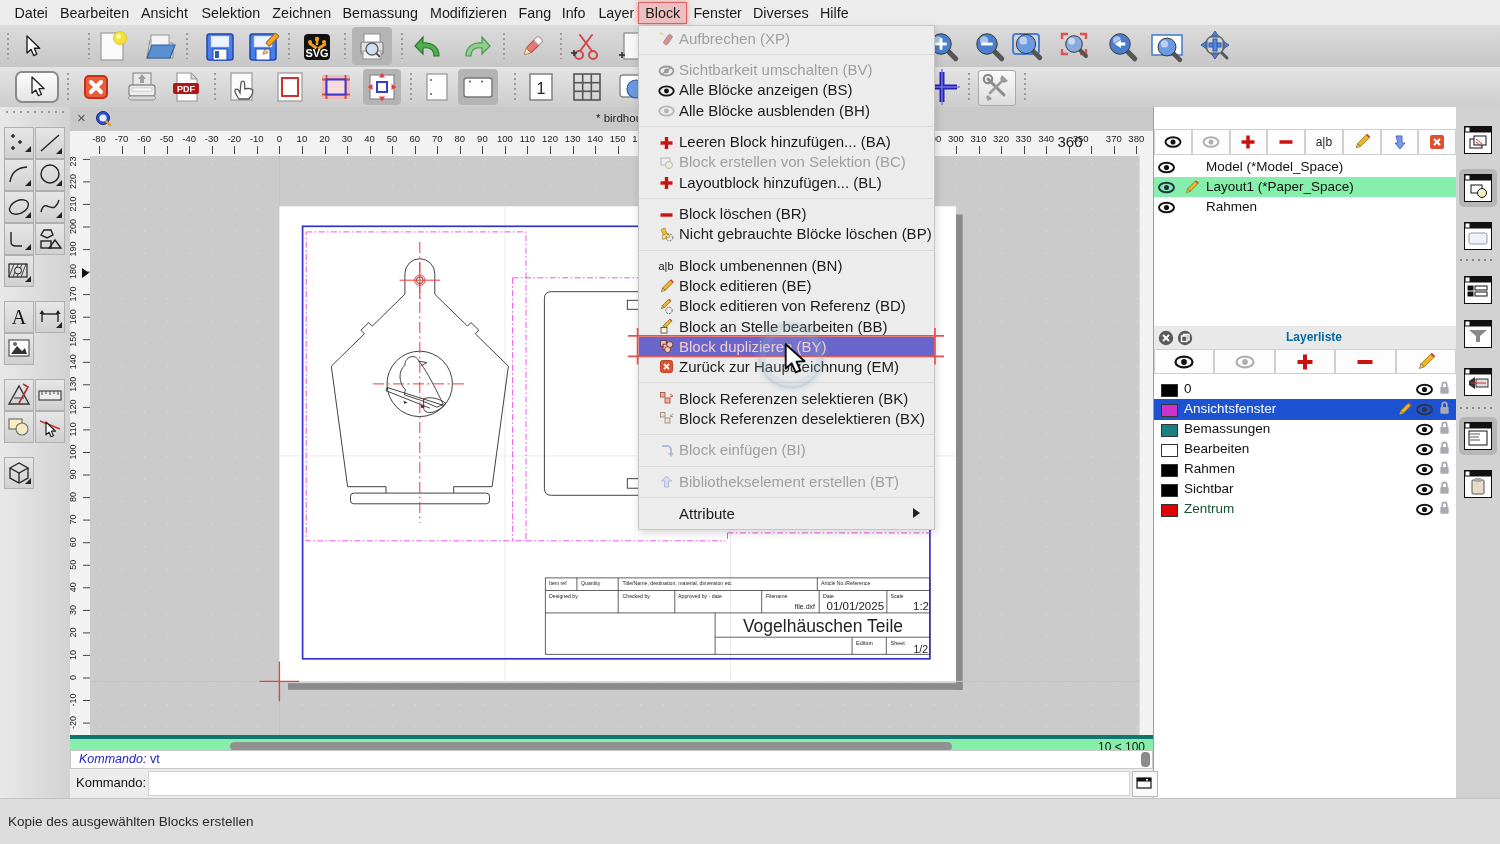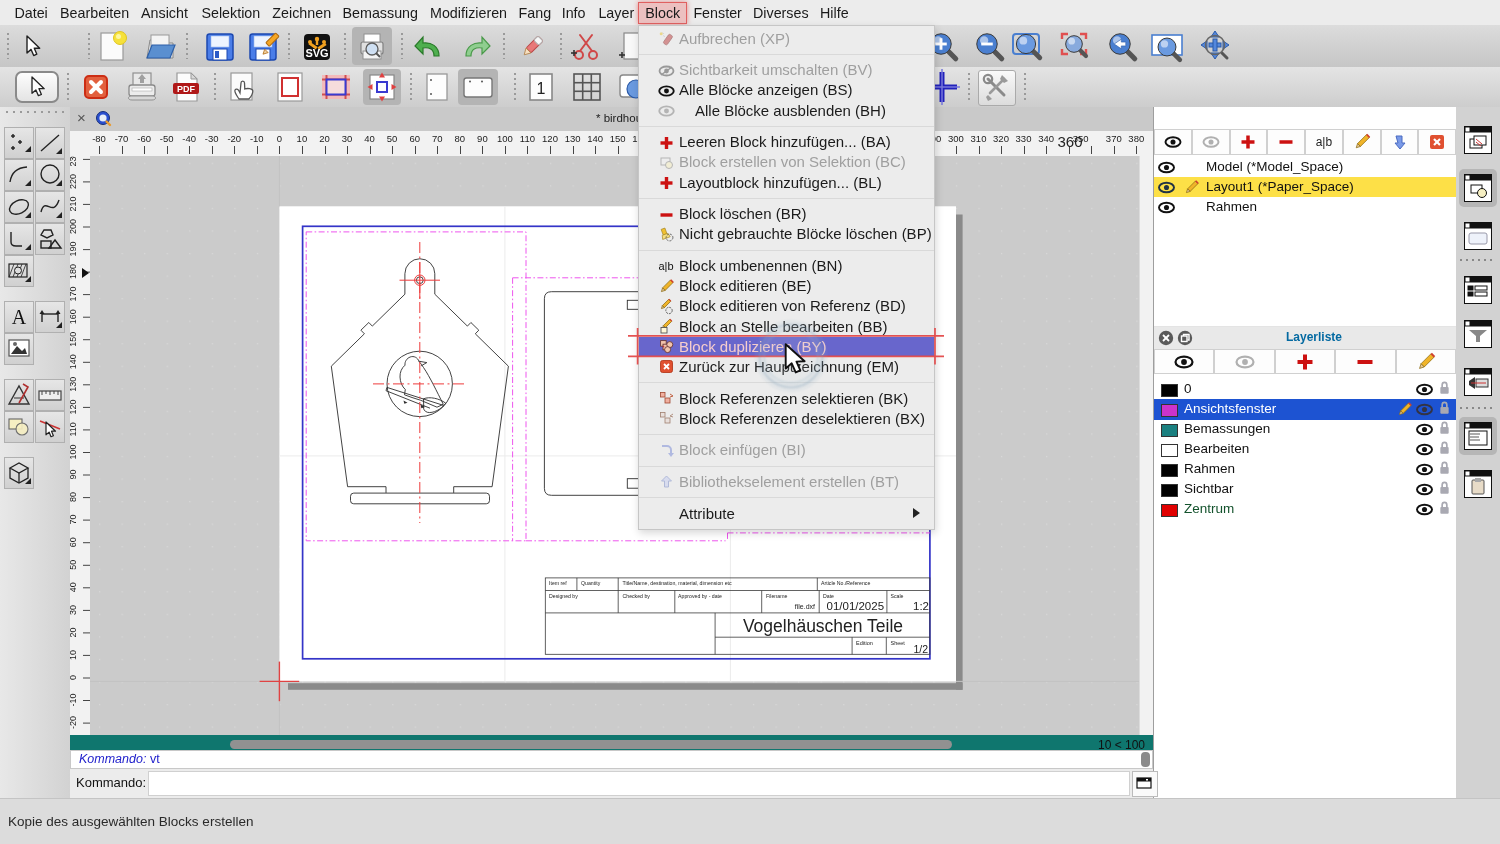--- a/index.html
+++ b/index.html
@@ -684,21 +684,21 @@
           </g>
         </svg>
       </div>
       <div style="position:absolute;left:0;top:50px;width:302px;height:20px;font-size:13.5px;color:#111">
         <div style="position:absolute;left:4px;top:2px"><svg width="17" height="17" viewBox="0 0 17 17" style="">
             <ellipse cx="8.5" cy="8.5" rx="7.5" ry="4.8" fill="none" stroke="#111" stroke-width="1.9500000000000002"></ellipse>
             <circle cx="8.5" cy="8.5" r="2.5500000000000003" fill="#111"></circle>
           </svg></div>
         <div style="position:absolute;left:52px;top:2px">Model (*Model_Space)</div>
       </div>
-      <div style="position:absolute;left:0;top:70px;width:302px;height:20px;background:#fde047;font-size:13.5px;color:#111">
+      <div style="position:absolute;left:0;top:70px;width:302px;height:20px;background:#86efac;font-size:13.5px;color:#111">
         <div style="position:absolute;left:4px;top:2px"><svg width="17" height="17" viewBox="0 0 17 17" style="">
             <ellipse cx="8.5" cy="8.5" rx="7.5" ry="4.8" fill="none" stroke="#223344" stroke-width="1.9500000000000002"></ellipse>
             <circle cx="8.5" cy="8.5" r="2.5500000000000003" fill="#223344"></circle>
           </svg></div>
         <div style="position:absolute;left:29px;top:2px"><svg width="17" height="17" viewBox="0 0 17 17" style="">
             <g transform="translate(8.5,8.5) rotate(45)">
               <rect x="-1.7999999999999998" y="-7.5" width="3.5999999999999996" height="11.25" fill="#f0b429" stroke="#8a6a10" stroke-width="0.7"></rect>
               <polygon points="-1.7999999999999998,3.75 1.7999999999999998,3.75 0,7.199999999999999" fill="#e8c89a" stroke="#8a6a10" stroke-width="0.7"></polygon>
               <rect x="-1.7999999999999998" y="-8.4" width="3.5999999999999996" height="1.5" fill="#d04030"></rect>
             </g>
@@ -932,21 +932,21 @@
           <rect x="0.5" y="0.5" width="27" height="27" fill="#fff" stroke="#111"></rect>
           <rect x="0.5" y="0.5" width="27" height="6" fill="#111"></rect>
           <rect x="1.5" y="1.5" width="4" height="4" fill="#fff"></rect>
           <g>
             <rect x="8" y="10" width="12" height="14" rx="1" fill="#e8dcc8" stroke="#555"></rect>
             <rect x="11" y="8" width="6" height="4" fill="#aaa"></rect>
           </g>
         </svg></div>
     </div>
   </div>
-<div style="position:absolute;left:70px;top:735px;width:1083px;height:15px;background:#0f766e;border-top:2px solid #0f766e">
+<div style="position:absolute;left:70px;top:735px;width:1083px;height:15px;background:#86efac;border-top:4px solid #0f766e">
     <div style="position:absolute;left:160px;top:3px;width:722px;height:9px;background:#919191;border-radius:4.5px"></div>
     <div style="position:absolute;right:8px;top:1px;font-size:12px;color:#111">10 &lt; 100</div>
   </div>
 <div style="position:absolute;left:70px;top:750px;width:1083px;height:19px;background:#fff;border:1px solid #c8c8c8;box-sizing:border-box">
     <div style="position:absolute;left:8px;top:1px;font-size:12.5px;color:#2222cc"><i>Kommando:</i> vt</div>
     <div style="position:absolute;right:2px;top:1px;width:9px;height:15px;background:#8a8a8a;border-radius:4px"></div>
   </div>
 <div style="position:absolute;left:70px;top:769px;width:1083px;height:28px;background:#ececec">
     <div style="position:absolute;left:6px;top:6px;font-size:13px;color:#111">Kommando:</div>
     <div style="position:absolute;left:78px;top:2px;width:980px;height:23px;background:#fff;border:1px solid #d0d0d0"></div>
@@ -985,21 +985,21 @@
         <circle cx="8.5" cy="9" r="2.4650000000000003" fill="#111"></circle>
       </svg>
     </div>
     <div style="position:absolute;left:40px;top:54.3px;height:20.2px;line-height:20.2px;color:#1b1b1b">Alle Blöcke anzeigen (BS)</div>
     <div style="position:absolute;left:18px;top:74.5px;width:18px;height:20.2px;display:flex;align-items:center;justify-content:center">
       <svg width="17" height="17" viewBox="0 0 17 17" style="">
         <ellipse cx="8.5" cy="9" rx="7.25" ry="4.64" fill="none" stroke="#b4b4b4" stroke-width="1.885"></ellipse>
         <circle cx="8.5" cy="9" r="2.4650000000000003" fill="#b4b4b4"></circle>
       </svg>
     </div>
-    <div style="position:absolute;left:56px;top:74.5px;height:20.2px;line-height:20.2px;color:#1b1b1b">Alle Blöcke ausblenden (BH)</div>
+    <div style="position:absolute;left:40px;top:74.5px;height:20.2px;line-height:20.2px;color:#1b1b1b">Alle Blöcke ausblenden (BH)</div>
     <div style="position:absolute;left:0;top:99.9px;width:100%;height:1px;background:#d9d9d9"></div>
     <div style="position:absolute;left:18px;top:106.1px;width:18px;height:20.2px;display:flex;align-items:center;justify-content:center">
       <svg width="17" height="17" viewBox="0 0 17 17" style="">
         <line x1="2.5" y1="9" x2="14.5" y2="9" stroke="#cc1111" stroke-width="3.4"></line>
         <line x1="8.5" y1="3.0" x2="8.5" y2="15.0" stroke="#cc1111" stroke-width="3.4"></line>
       </svg>
     </div>
     <div style="position:absolute;left:40px;top:106.1px;height:20.2px;line-height:20.2px;color:#1b1b1b">Leeren Block hinzufügen... (BA)</div>
     <div style="position:absolute;left:18px;top:126.3px;width:18px;height:20.2px;display:flex;align-items:center;justify-content:center">
       <svg width="17" height="17" viewBox="0 0 17 17" style="">

